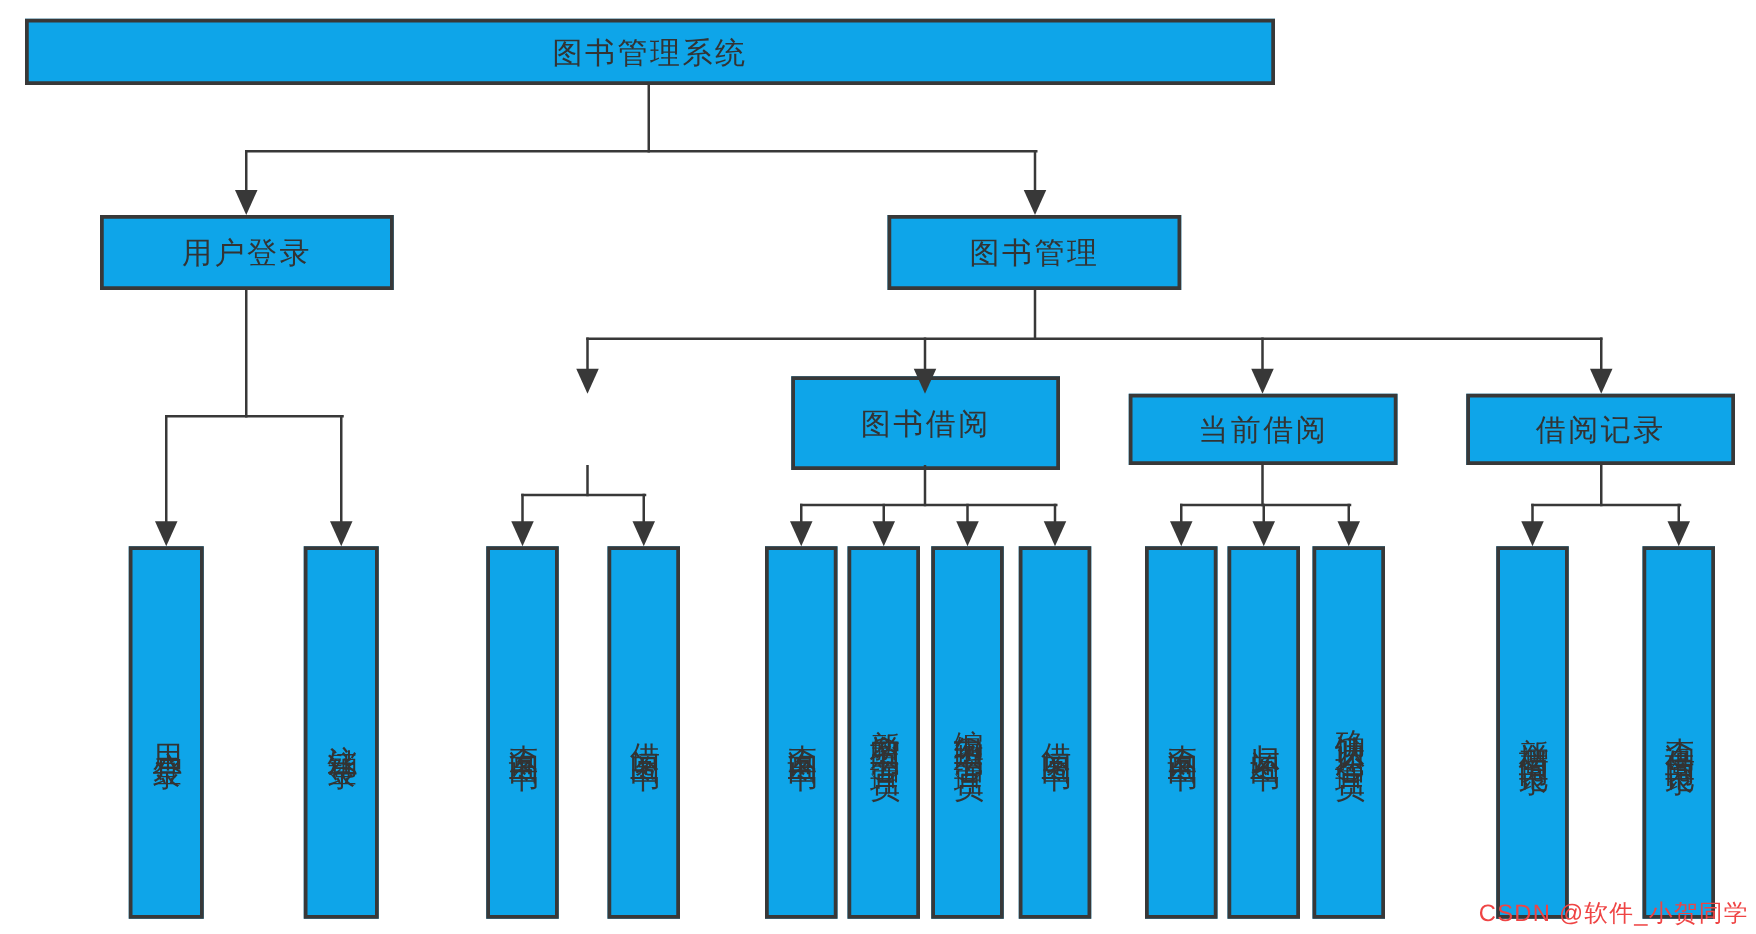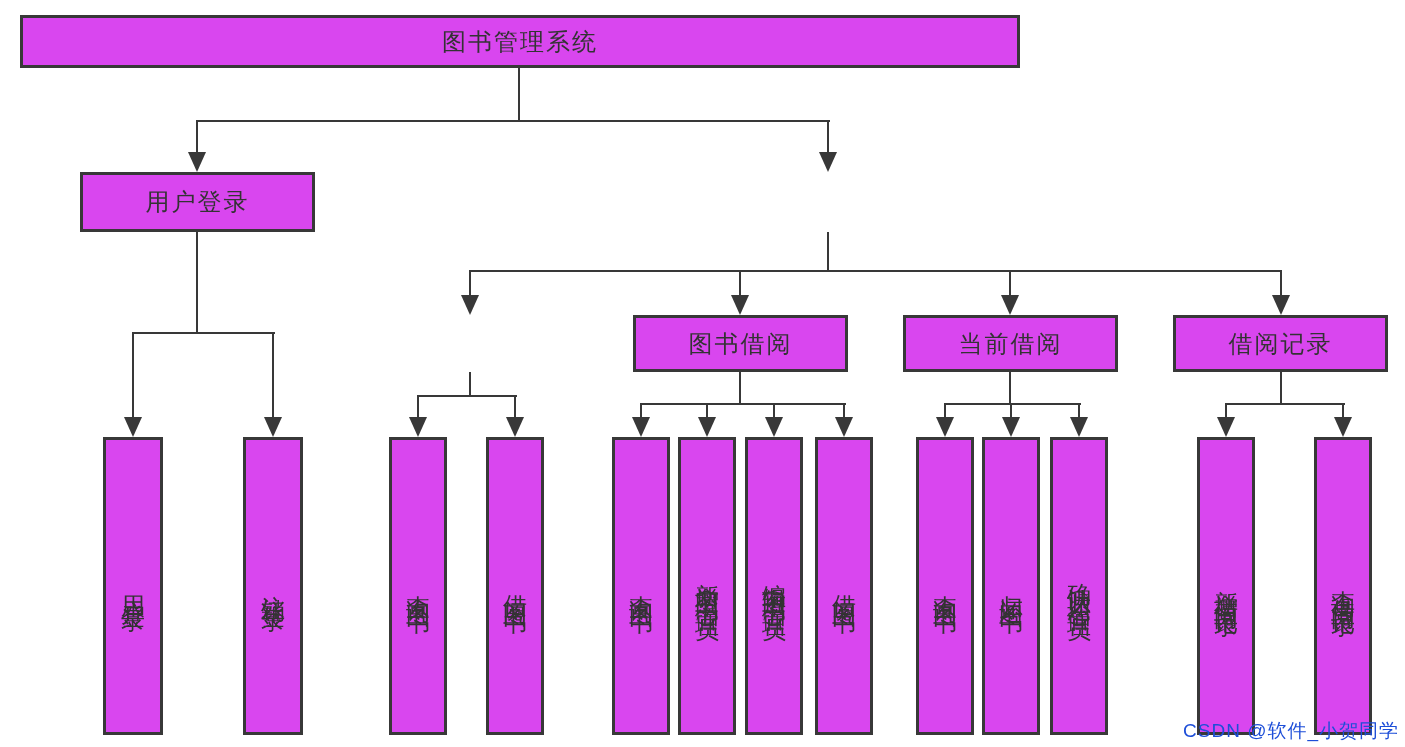--- a/index.html
+++ b/index.html
@@ -1,49 +1,50 @@
 <!DOCTYPE html>
 <html><head>
 <meta charset="utf-8">
 <style>
   html,body{margin:0;padding:0;background:#ffffff;}
   #stage{
     position:relative;width:1405px;height:747px;background:#ffffff;overflow:hidden;
     font-family:"Liberation Sans",sans-serif;color:#333333;
   }
   .box{
-    position:absolute;box-sizing:border-box;border:3px solid #383838;background:#d946ef;
+    position:absolute;box-sizing:border-box;border:3px solid #383838;background:#0ea5e9;
     display:flex;align-items:center;justify-content:center;
   }
   .hbox{font-size:24px;letter-spacing:2px;white-space:nowrap;}
   .vbox{
     writing-mode:vertical-rl;font-size:24px;letter-spacing:5px;line-height:1;
     text-align:center;
   }
   .ln{position:absolute;background:#383838;}
   .ar{
     position:absolute;width:0;height:0;
     border-left:9px solid transparent;border-right:9px solid transparent;
     border-top:20px solid #383838;
   }
   .watermark{
-    position:absolute;right:6px;top:718px;font-size:19px;color:#1d4ed8;
+    position:absolute;right:6px;top:718px;font-size:19px;color:#ef4444;
     letter-spacing:1px;white-space:nowrap;z-index:5;
   }
 </style>
 </head>
 <body>
 
 <div id="stage">
 
   <div class="box hbox" style="left:20px;top:15px;width:1000px;height:53px">图书管理系统</div>
 
   <div class="box hbox" style="left:80px;top:172px;width:235px;height:60px">用户登录</div>
+  <div class="box hbox" style="left:710px;top:172px;width:235px;height:60px">图书管理</div>
 
-  <div class="box hbox" style="left:633px;top:315px;width:215px;height:57px">图书借阅</div>
+  <div class="box hbox" style="left:633px;top:301px;width:215px;height:75px">图书借阅</div>
   <div class="box hbox" style="left:1173px;top:315px;width:215px;height:57px">借阅记录</div>
   <div class="box hbox" style="left:903px;top:315px;width:215px;height:57px">当前借阅</div>
 
   <div class="box vbox" style="left:103px;top:437px;width:60px;height:298px">用户登录</div>
   <div class="box vbox" style="left:243px;top:437px;width:60px;height:298px">注销登录</div>
 
   <div class="box vbox" style="left:389px;top:437px;width:58px;height:298px">查询图书</div>
   <div class="box vbox" style="left:486px;top:437px;width:58px;height:298px">借阅图书</div>
 
   <div class="box vbox" style="left:612px;top:437px;width:58px;height:298px">查询图书</div>

